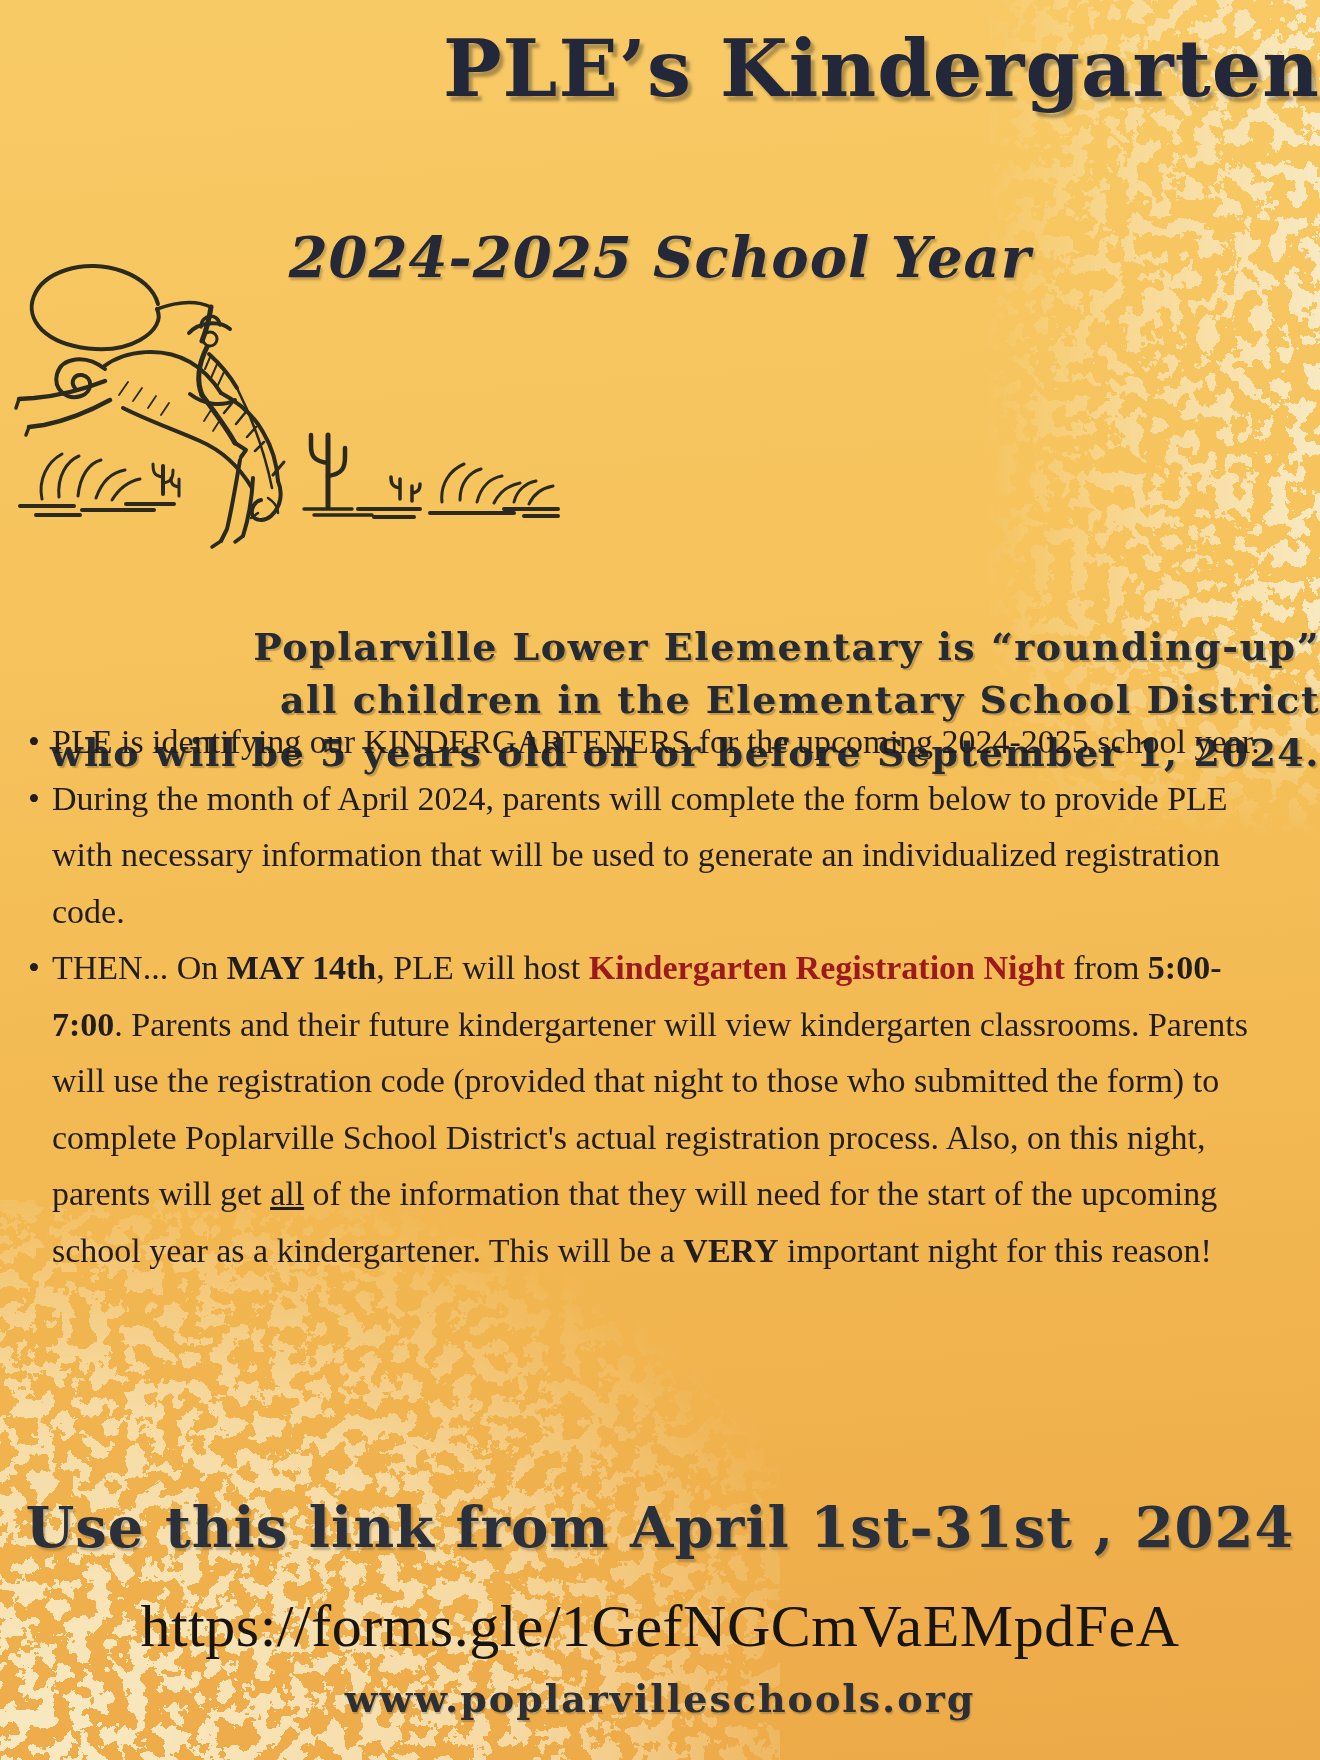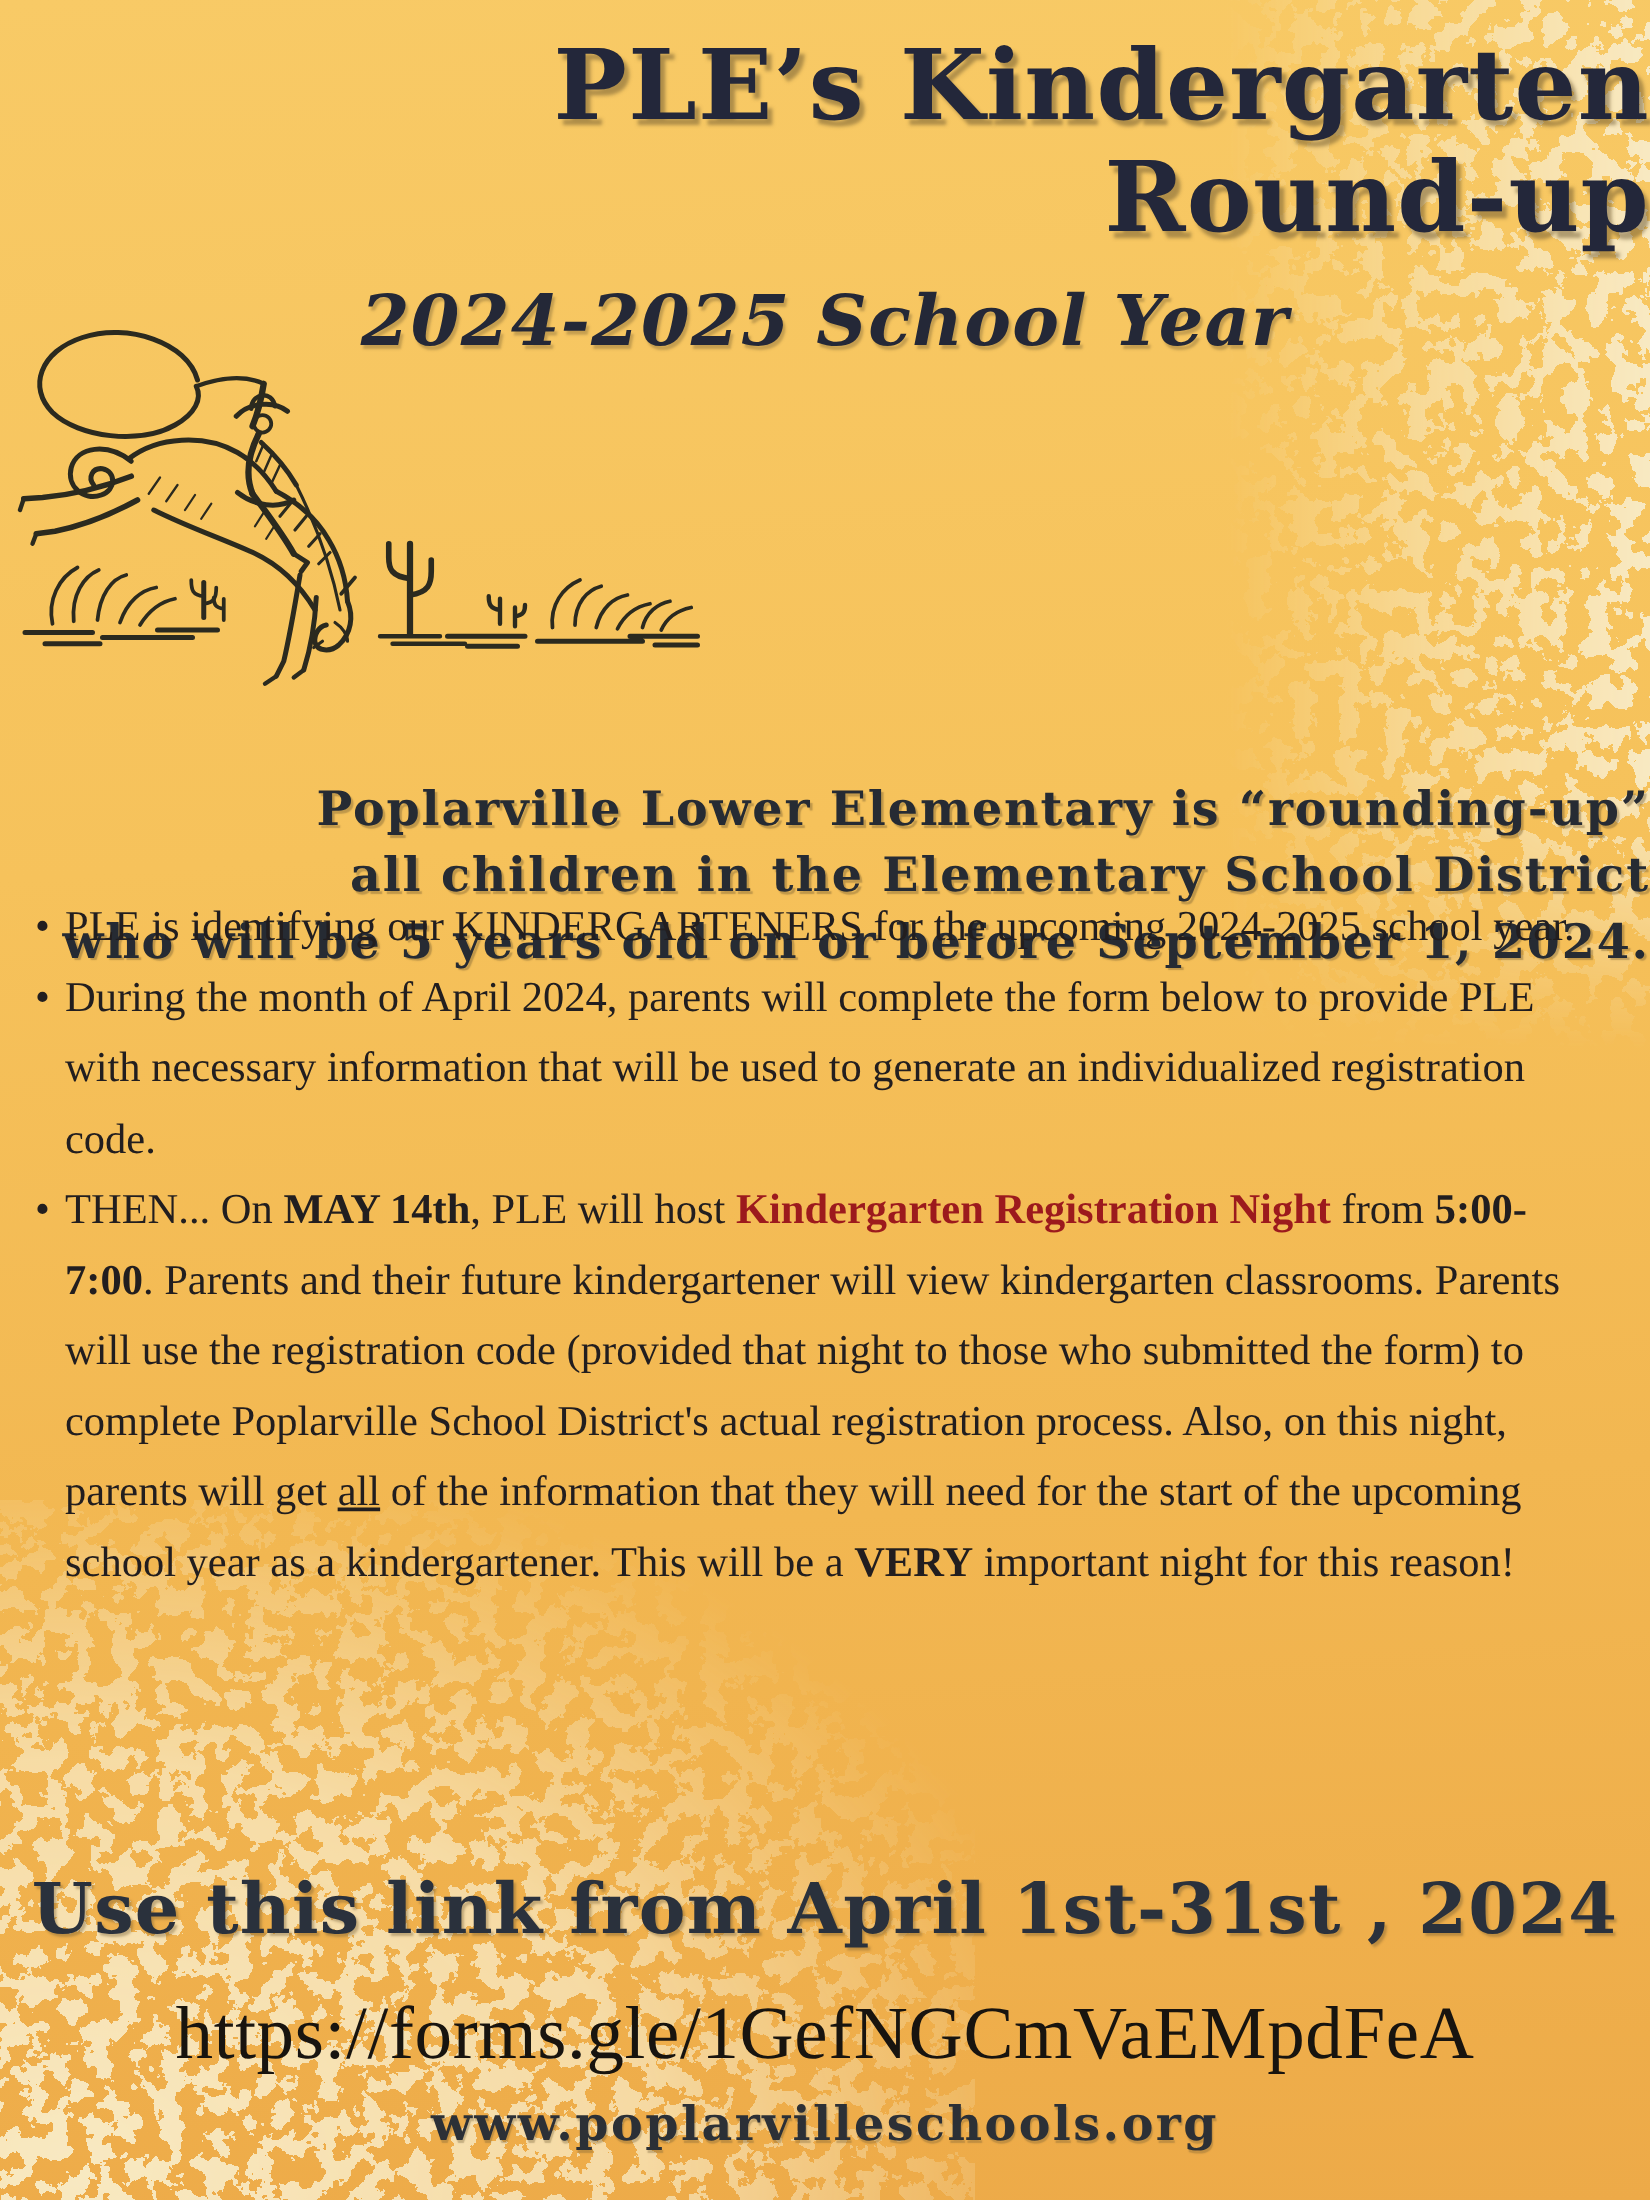--- a/index.html
+++ b/index.html
@@ -147,21 +147,20 @@
           <rect width="780" height="560" fill="url(#fadeBL)"></rect>
         </mask>
     </defs>
     <g mask="url(#maskBL)">
         <rect width="780" height="560" filter="url(#gr2)"></rect>
       </g>
   </svg>
 
   <div class="title">
     <div>PLE’s Kindergarten</div>
-    <div>Round-up</div>
   </div>
 
   <div class="subtitle">2024-2025 School Year</div>
 
   <svg class="illustration" width="565" height="315" viewBox="0 0 565 315">
     <g fill="none" stroke="#2b2a1f" stroke-linecap="round" stroke-linejoin="round">
 
       <path stroke-width="4" d="M152,54 C144,24 96,8 60,20 C26,31 16,60 36,80 C57,100 106,106 134,90 C150,81 156,69 151,59"></path>
       <path stroke-width="3.5" d="M151,59 C170,52 190,50 205,57"></path>
 

